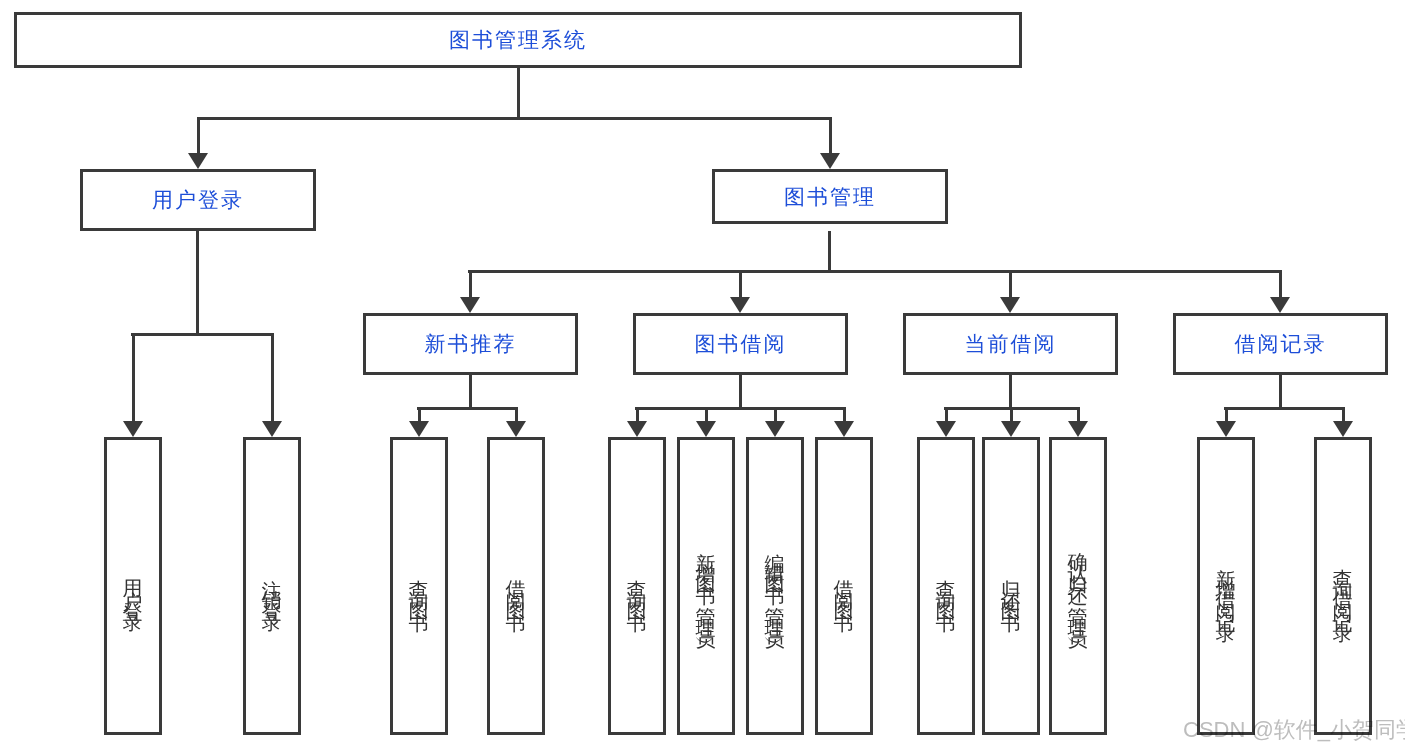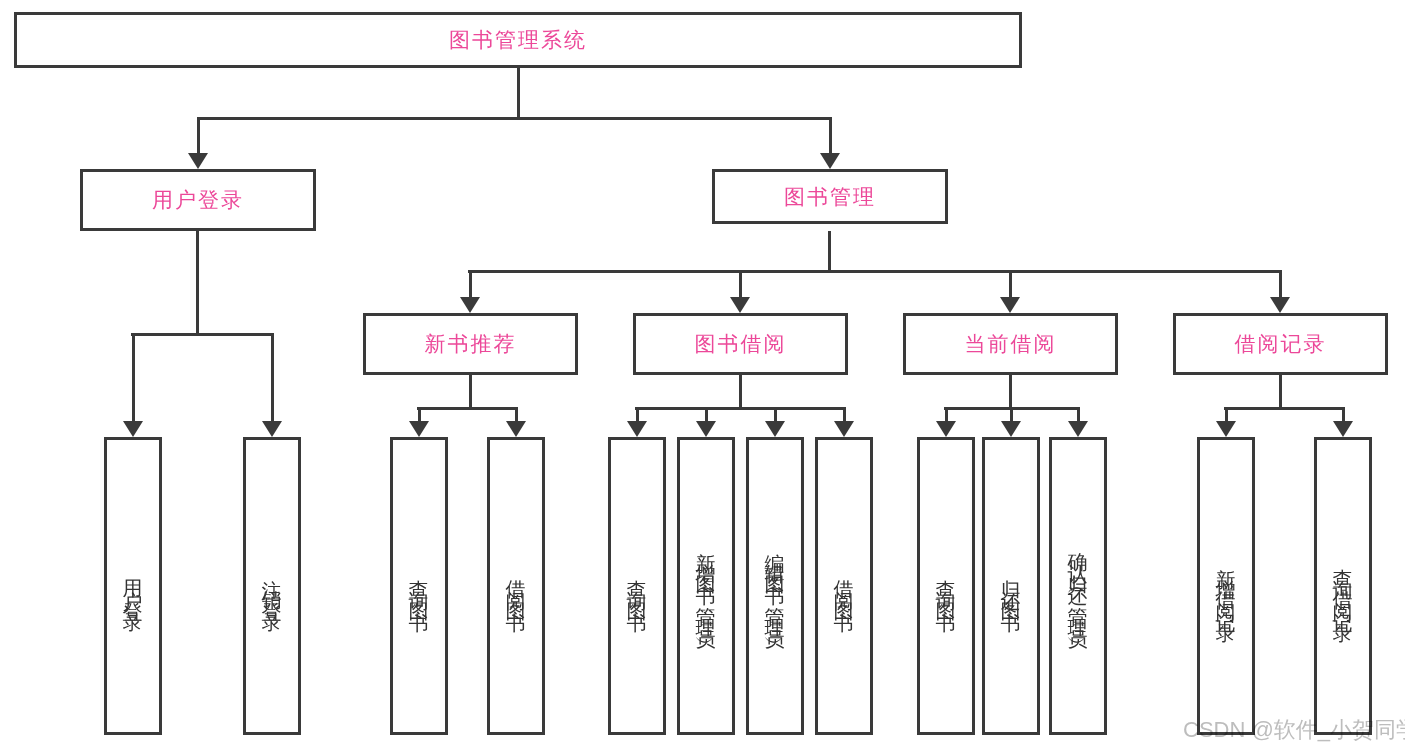--- a/index.html
+++ b/index.html
@@ -7,21 +7,21 @@
   html,body { background:#ffffff; }
   body { font-family:"Liberation Sans","DejaVu Sans",sans-serif; color:#333333; }
   .canvas {
     position:relative; width:1405px; height:747px; background:#ffffff; overflow:hidden;
   }
   .box {
     position:absolute; background:#ffffff; border:3px solid #3a3a3a;
     display:flex; align-items:center; justify-content:center;
   }
   .hbox span {
-    font-size:21px; letter-spacing:2px; color:#ec4899; white-space:nowrap;
+    font-size:21px; letter-spacing:2px; color:#1d4ed8; white-space:nowrap;
   }
   .vbox span {
     writing-mode:vertical-rl; font-size:20px; letter-spacing:11px;
     color:#333333; line-height:1;
   }
   .vline { position:absolute; width:3px; background:#3a3a3a; }
   .hline { position:absolute; height:3px; background:#3a3a3a; }
   .arrow {
     position:absolute; width:22px; display:flex; flex-direction:column; align-items:center;
   }

